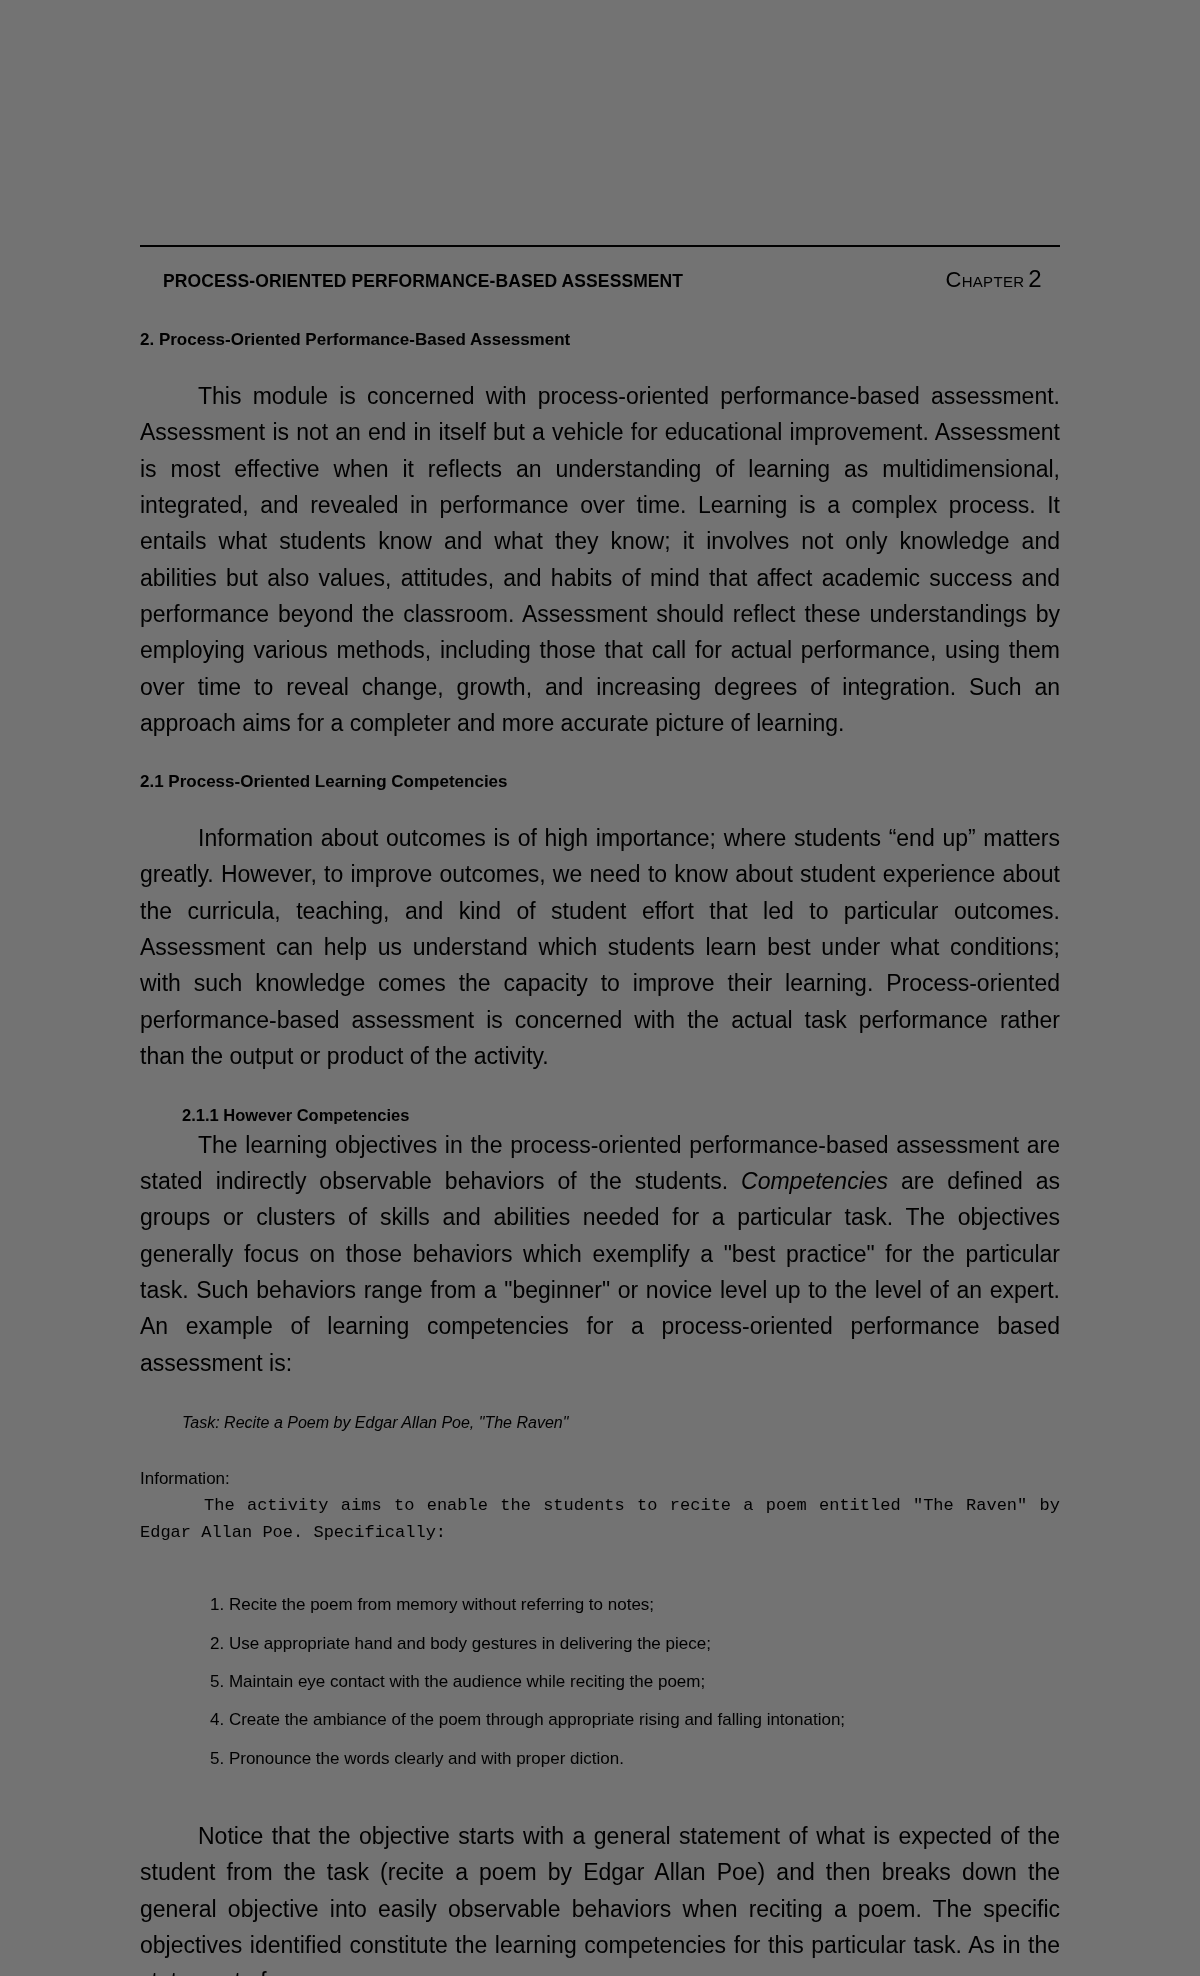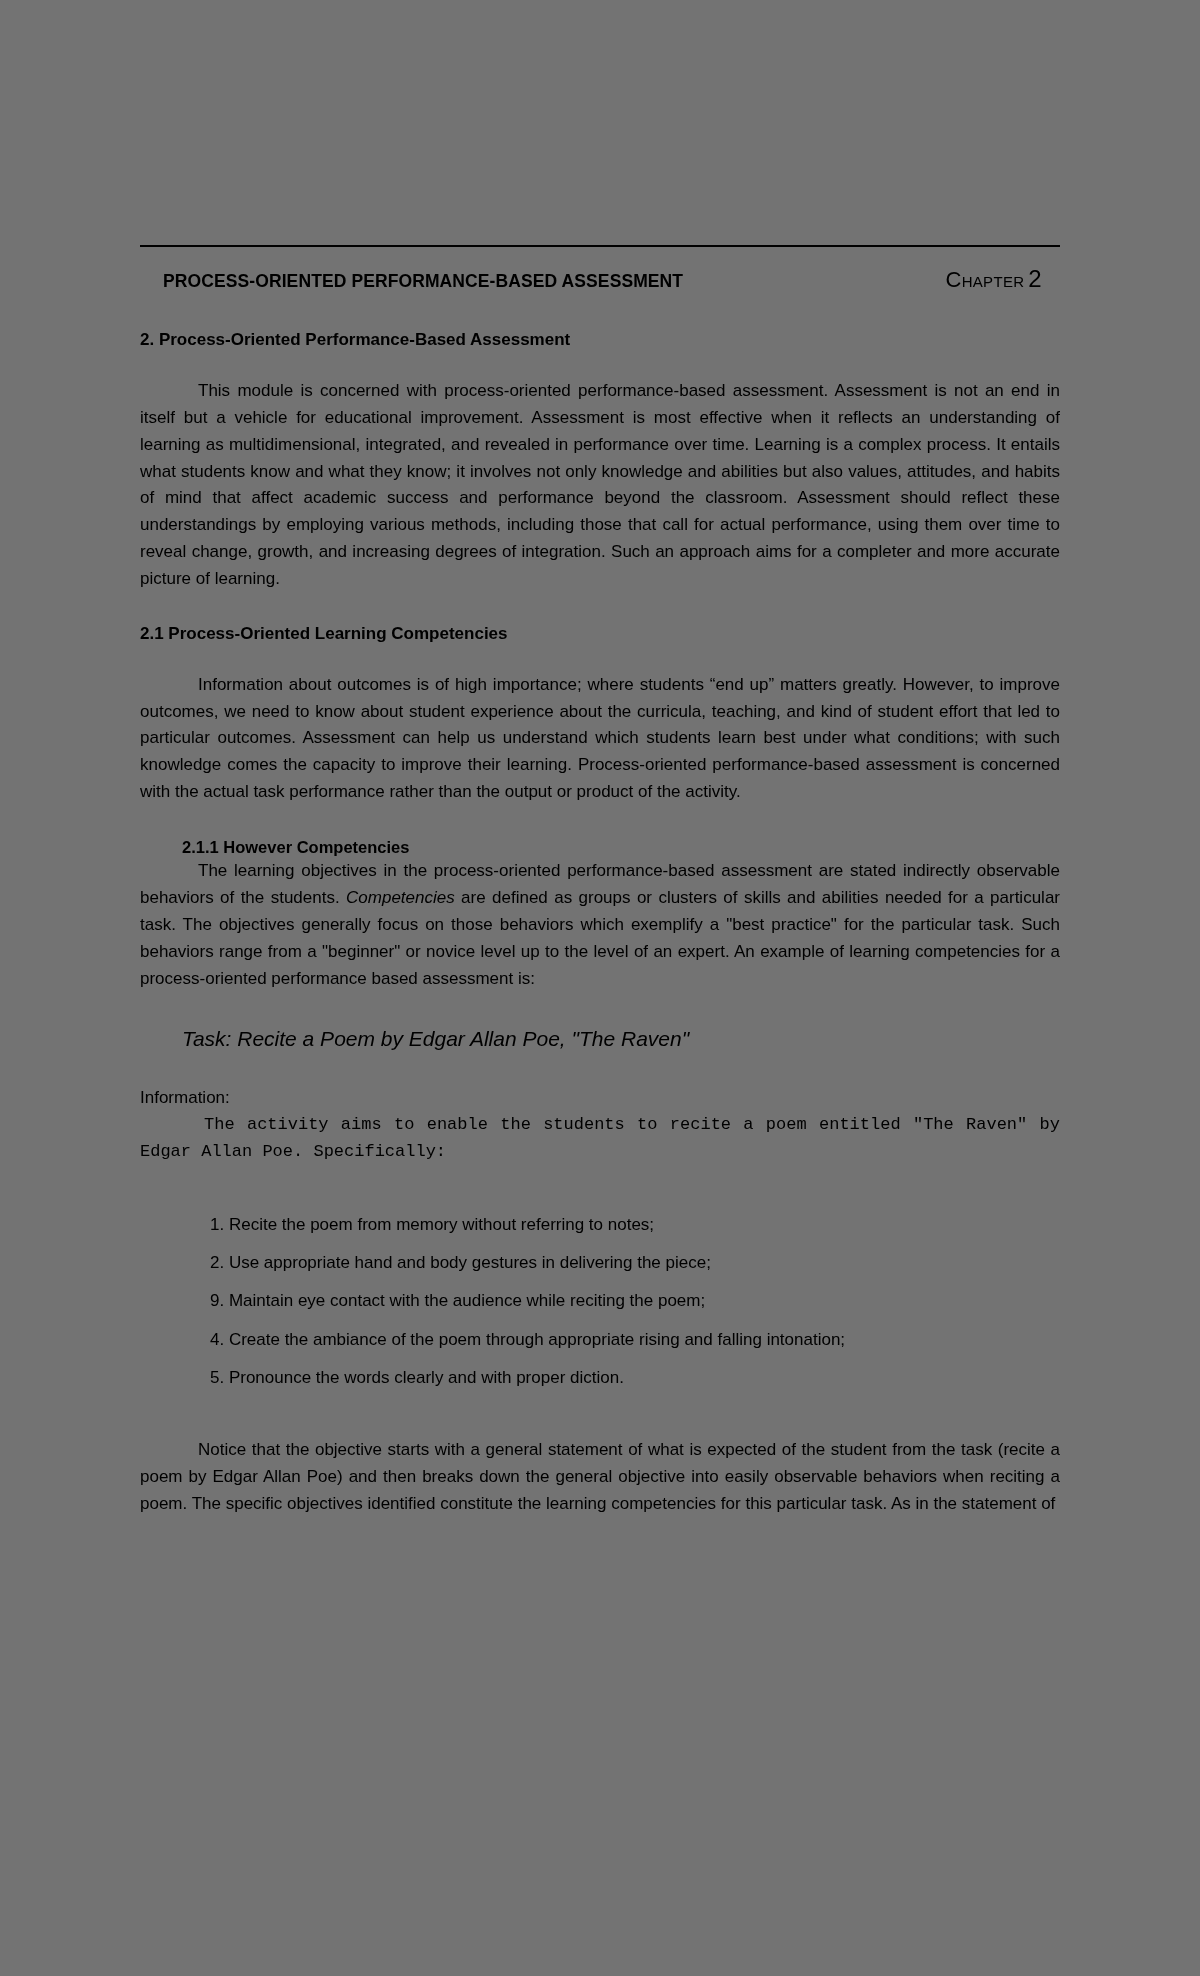--- a/index.html
+++ b/index.html
@@ -77,34 +77,34 @@
   h2.sec-heading { font-size: 17px; }
   h3.sec-heading { font-size: 17px; }
   h4.sec-heading { font-size: 16.5px; margin-left: 42px; }
 
   .gap-after-heading { height: 26px; }
   .gap-md { height: 30px; }
   .gap-lg { height: 34px; }
 
   
   p.body {
-    font-size: 17px;
+    font-size: 23px;
     line-height: 1.58;
     text-align: justify;
     text-justify: inter-word;
     margin: 0;
     padding: 0;
   }
   p.body.indent { text-indent: 58px; }
 
   .it { font-style: italic; }
 
   
   p.task-line {
-    font-size: 21px;
+    font-size: 16px;
     font-style: italic;
     margin: 0;
     padding: 0;
     margin-left: 42px;
     line-height: 1.55;
   }
 
   
   p.objectives-label {
     font-size: 17px;
@@ -177,21 +177,21 @@
 
     <p class="objectives-label">Information:</p>
 
     <p class="objectives-body">The activity aims to enable the students to recite a poem entitled "The Raven" by Edgar Allan Poe. Specifically:</p>
 
     <div class="gap-lg"></div>
 
     <ol class="objective-list">
       <li>1. Recite the poem from memory without referring to notes;</li>
       <li>2. Use appropriate hand and body gestures in delivering the piece;</li>
-      <li>9. Maintain eye contact with the audience while reciting the poem;</li>
+      <li>5. Maintain eye contact with the audience while reciting the poem;</li>
       <li>4. Create the ambiance of the poem through appropriate rising and falling intonation;</li>
       <li>5. Pronounce the words clearly and with proper diction.</li>
     </ol>
 
     <div class="gap-lg"></div>
 
     <p class="body indent">Notice that the objective starts with a general statement of what is expected of the student from the task (recite a poem by Edgar Allan Poe) and then breaks down the general objective into easily observable behaviors when reciting a poem. The specific objectives identified constitute the learning competencies for this particular task. As in the statement of</p>
 
   </div>
 </div>

